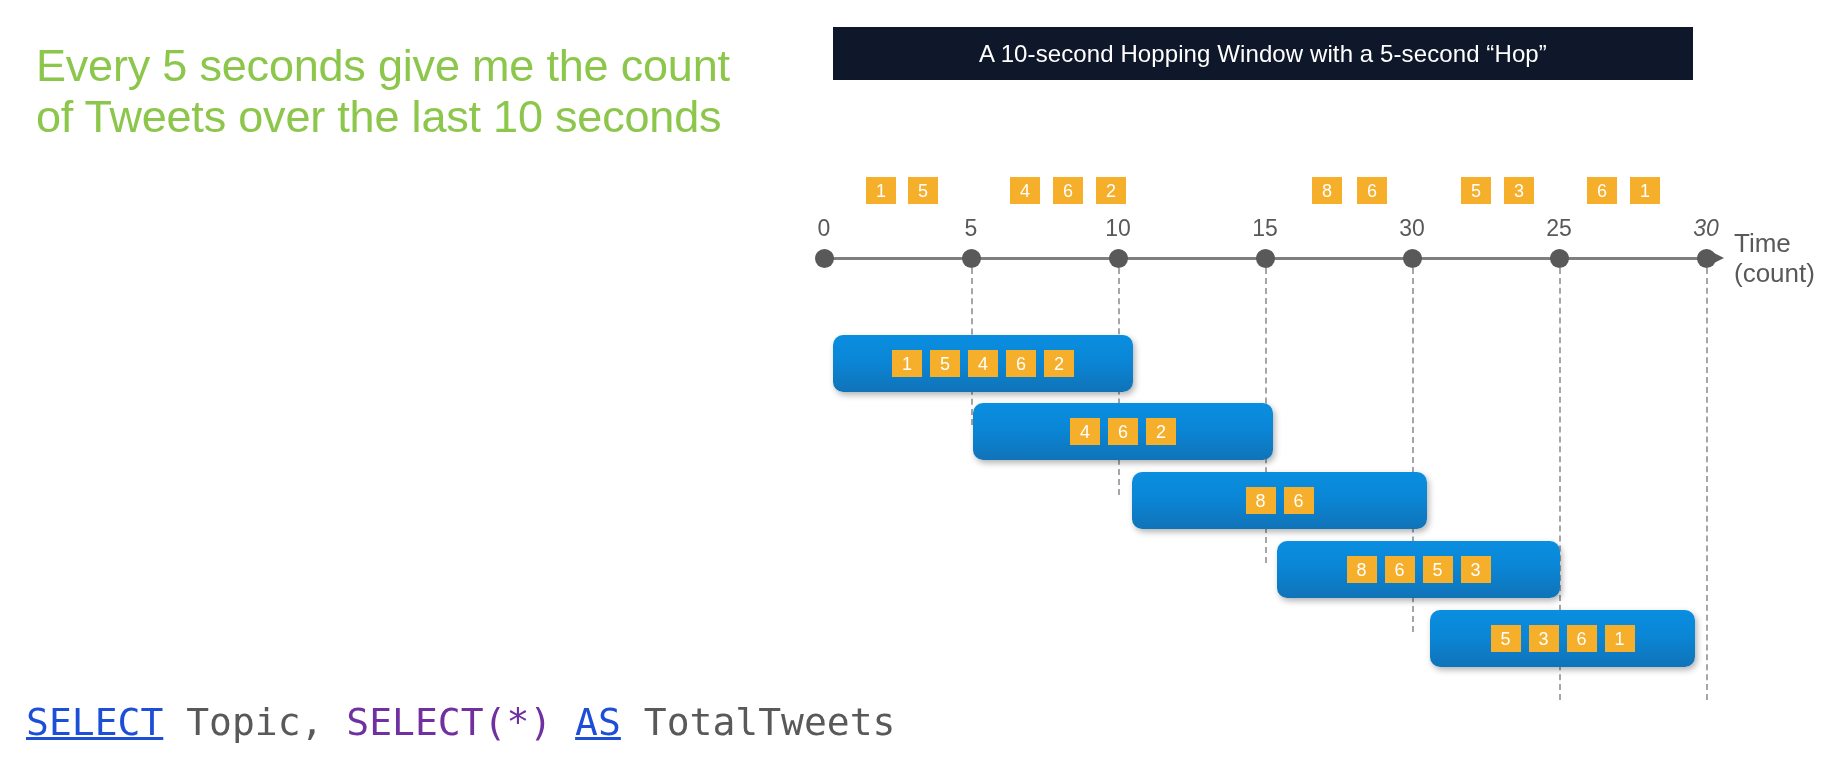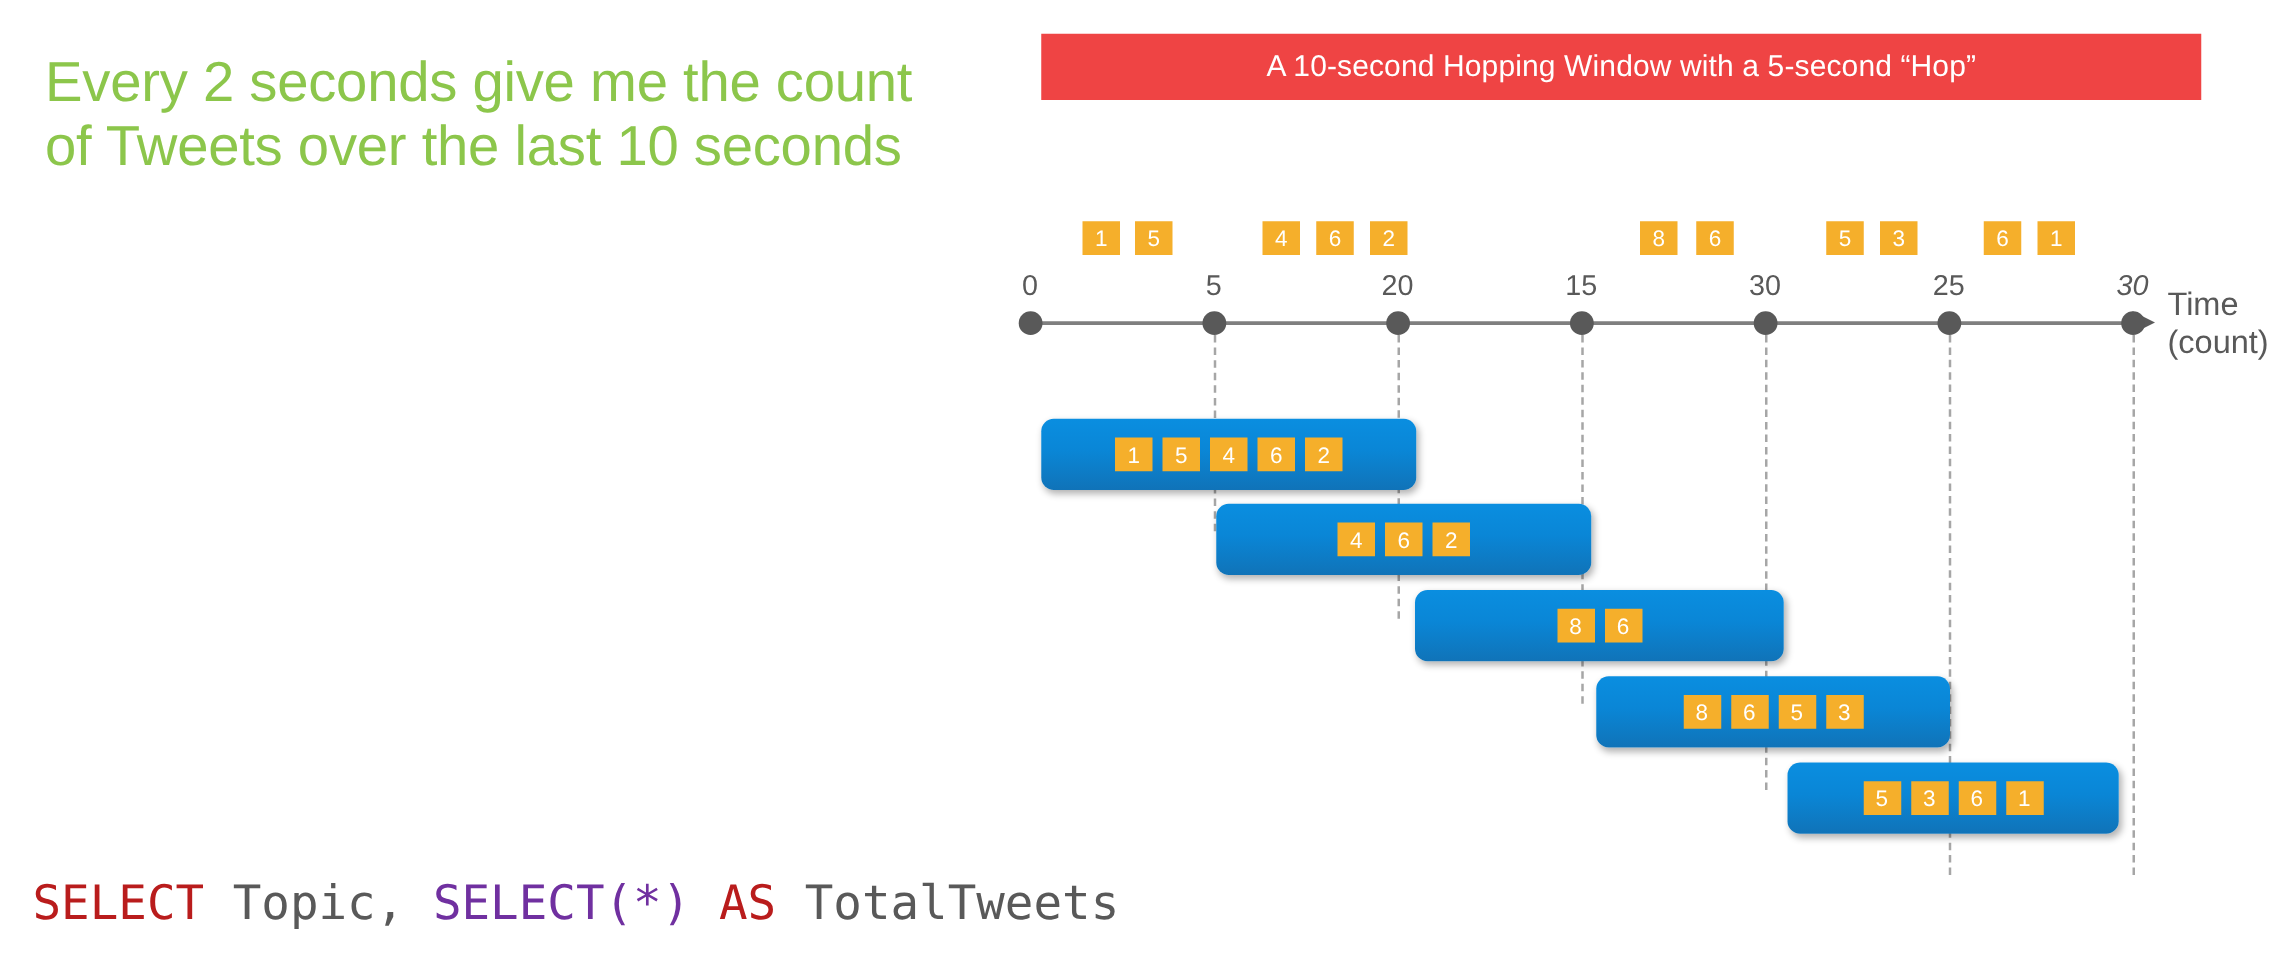--- a/index.html
+++ b/index.html
@@ -27,22 +27,22 @@
     line-height: 51px;
     color: #8CC64B;
     font-weight: 400;
     letter-spacing: -0.2px;
   }
 
   
   #banner {
     position: absolute;
     left: 833px; top: 27px;
-    width: 928px; height: 53px;
-    background: #ef4444;
+    width: 860px; height: 53px;
+    background: #0f172a;
     display: flex;
     align-items: center;
     justify-content: center;
   }
   #banner-text {
     color: #ffffff;
     font-size: 24px;
     font-family: "Liberation Sans", sans-serif;
     letter-spacing: 0.1px;
   }
@@ -139,46 +139,46 @@
   
   #sql {
     position: absolute;
     left: 26px; top: 582px;
     font-family: "DejaVu Sans Mono", "Liberation Mono", monospace;
     font-size: 38px;
     line-height: 56px;
     color: #595959;
     white-space: pre;
   }
-  .kw { color: #b91c1c; }
+  .kw { color: #1d4ed8; text-decoration: underline; }
   .fn { color: #7030A0; }
 </style>
 </head>
 <body>
 
 <div id="slide">
 
-  <div id="headline">Every 2 seconds give me the count of Tweets over the last 10 seconds</div>
+  <div id="headline">Every 5 seconds give me the count of Tweets over the last 10 seconds</div>
 
   <div id="banner">
     <span id="banner-text">A 10-second Hopping Window with a 5-second “Hop”</span>
   </div>
 
   <div id="diagram">
 
     <div id="timeline">
       <div class="axis-line"></div>
       <div class="axis-arrow"></div>
       <div id="tick-host">
           <div class="tick-label" style="left: 824px;">0</div>
           <div class="tick-dot" style="left: 815px;"></div>
           <div class="tick-label" style="left: 971px;">5</div>
           <div class="tick-dot" style="left: 962px;"></div>
           <div class="drop-line" style="left: 971px; height: 157px;"></div>
-          <div class="tick-label" style="left: 1118px;">20</div>
+          <div class="tick-label" style="left: 1118px;">10</div>
           <div class="tick-dot" style="left: 1109px;"></div>
           <div class="drop-line" style="left: 1118px; height: 227px;"></div>
           <div class="tick-label" style="left: 1265px;">15</div>
           <div class="tick-dot" style="left: 1256px;"></div>
           <div class="drop-line" style="left: 1265px; height: 295px;"></div>
           <div class="tick-label" style="left: 1412px;">30</div>
           <div class="tick-dot" style="left: 1403px;"></div>
           <div class="drop-line" style="left: 1412px; height: 364px;"></div>
           <div class="tick-label" style="left: 1559px;">25</div>
           <div class="tick-dot" style="left: 1550px;"></div>

